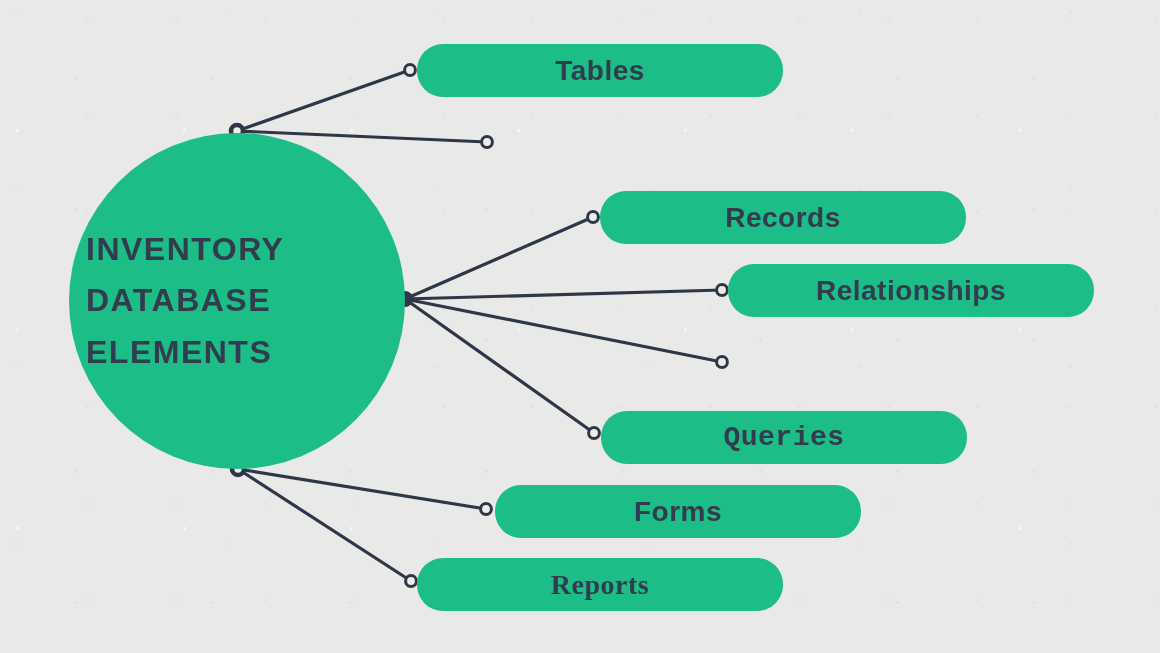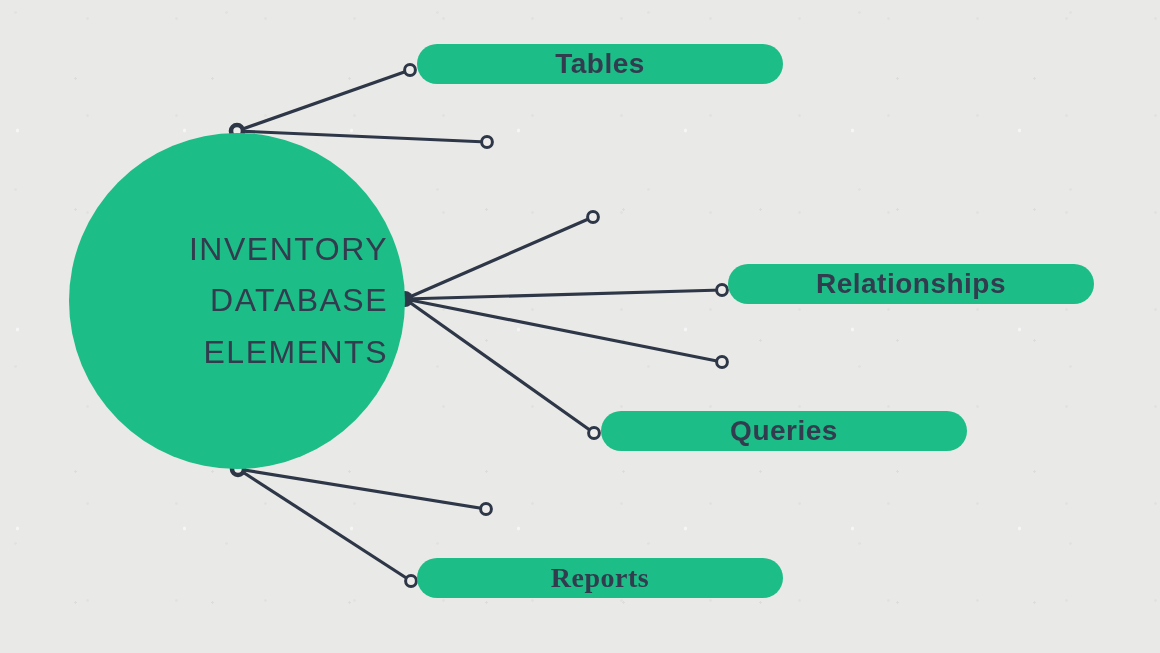--- a/index.html
+++ b/index.html
@@ -52,47 +52,47 @@
     left: 69px; top: 133px;
     width: 336px; height: 336px;
     border-radius: 50%;
     background: var(--node-fill);
     display: flex;
     align-items: center;
     justify-content: center;
   }
   .center-title {
     width: 302px;
-    text-align: right;
+    text-align: left;
     font-size: 32px;
-    font-weight: 400;
+    font-weight: 700;
     letter-spacing: 1.5px;
     line-height: 1.6;
     color: var(--text);
   }
   .pill {
     position: absolute;
-    height: 40px;
+    height: 53px;
     width: 366px;
     border-radius: 26px;
     background: var(--node-fill);
     display: flex;
     align-items: center;
     justify-content: center;
     font-size: 28px;
     font-weight: 700;
     letter-spacing: 0.5px;
     color: var(--text);
   }
   .pill-tables        { left: 417px; top: 44px;  }
   .pill-fields        { left: 494px; top: 117px; }
   .pill-records       { left: 600px; top: 191px; }
   .pill-relationships { left: 728px; top: 264px; text-align: center; }
   .pill-primary-key   { left: 728px; top: 338px; }
-  .pill-queries       { left: 601px; top: 411px; }
+  .pill-queries       { left: 601px; top: 411px; font-family: Liberation Mono, monospace; }
   .pill-forms         { left: 495px; top: 485px; }
   .pill-reports       { left: 417px; top: 558px; font-family: Liberation Serif, serif; }
 </style>
 </head>
 <body>
 
 <div class="canvas">
 
   <svg class="connectors" viewBox="0 0 1160 653" xmlns="http://www.w3.org/2000/svg">
 
@@ -121,23 +121,29 @@
     <circle class="endpoint" cx="411" cy="581" r="5.4"></circle>
   </svg>
 
   <div class="center-circle">
     <div class="center-title">INVENTORY DATABASE ELEMENTS</div>
   </div>
 
   <div class="pill pill-tables">
     <span>Tables</span>
   </div>
+  <div class="pill pill-records">
+    <span>Records</span>
+  </div>
   <div class="pill pill-relationships">
     <span>Relationships</span>
   </div>
   <div class="pill pill-queries">
     <span>Queries</span>
+  </div>
+  <div class="pill pill-forms">
+    <span>Forms</span>
   </div>
   <div class="pill pill-reports">
     <span>Reports</span>
   </div>
 
 </div>
 
 </body></html>

